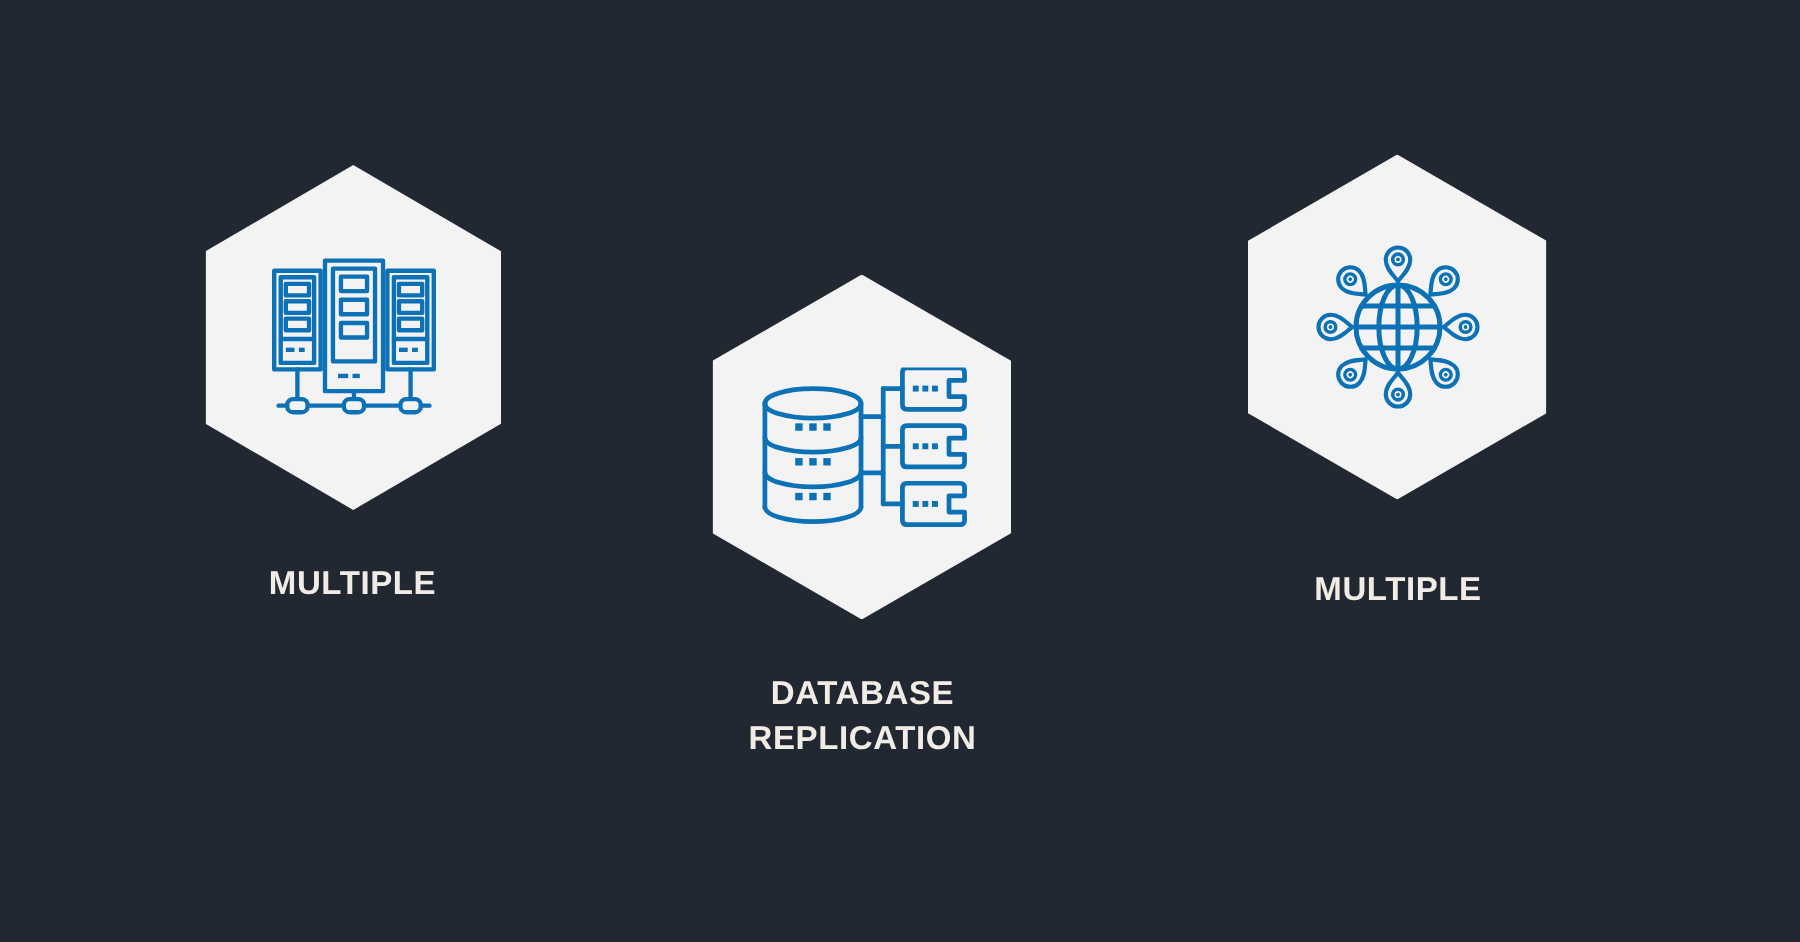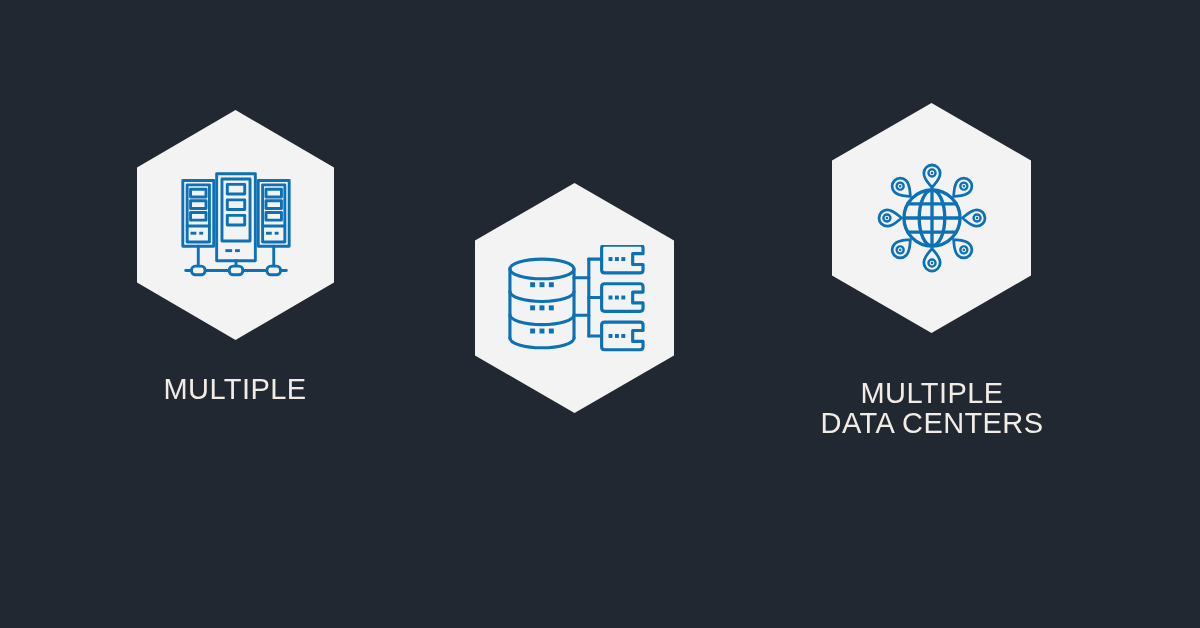--- a/index.html
+++ b/index.html
@@ -23,21 +23,21 @@
     display:flex;align-items:center;justify-content:center;
   }
   .hex-1{left:137px;top:110px;width:197px;height:230px;}
   .hex-2{left:475px;top:183px;width:199px;height:230px;}
   .hex-3{left:832px;top:103px;width:199px;height:230px;}
   .icon{color:var(--accent);display:block;}
   .card-label{
     position:absolute;width:300px;
     text-align:center;
     color:var(--label);
-    font-weight:400;font-size:29px;line-height:30px;letter-spacing:.4px;
+    font-weight:700;font-size:22px;line-height:30px;letter-spacing:.4px;
     text-transform:uppercase;
   }
   .label-1{left:85px;top:374px;}
   .label-2{left:425px;top:447px;}
   .label-3{left:782px;top:378px;}
 </style>
 </head>
 <body>
 
 <div class="canvas">
@@ -128,20 +128,24 @@
           <rect x="105" y="51" width="4" height="4"></rect>
             <rect x="111.5" y="51" width="4" height="4"></rect>
             <rect x="118" y="51" width="4" height="4"></rect>
           <rect x="105" y="90" width="4" height="4"></rect>
             <rect x="111.5" y="90" width="4" height="4"></rect>
             <rect x="118" y="90" width="4" height="4"></rect>
         </g>
       </g>
     </svg>
   </div>
+  <div class="card-label label-2">
+    <div>DATABASE</div>
+    <div>REPLICATION</div>
+  </div>
 
   <div class="hexagon hex-3">
     <svg class="icon" width="118" height="118" viewBox="0 0 120 120" fill="none" stroke="currentColor" stroke-width="3.4" stroke-linecap="round" stroke-linejoin="round">
       <g>
         <circle cx="60" cy="60" r="28.5"></circle>
         <ellipse cx="60" cy="60" rx="13" ry="28.5"></ellipse>
         <line x1="60" y1="31.5" x2="60" y2="88.5"></line>
         <line x1="31.5" y1="60" x2="88.5" y2="60"></line>
         <line x1="35.3" y1="45.7" x2="84.7" y2="45.7"></line>
         <line x1="35.3" y1="74.3" x2="84.7" y2="74.3"></line>
@@ -185,16 +189,15 @@
         <g transform="rotate(315,60,60) translate(60,15)">
           <path d="M0,14 C2.8,10.2 8.3,5.6 8.3,-0.6 A8.3,8.3 0 1 0 -8.3,-0.6 C-8.3,5.6 -2.8,10.2 0,14 Z"></path>
           <circle cx="0" cy="-0.8" r="3.6" stroke-width="2.4"></circle>
           <circle cx="0" cy="-0.8" r="1.3" fill="currentColor" stroke="none"></circle>
         </g>
       </g>
     </svg>
   </div>
   <div class="card-label label-3">
     <div>MULTIPLE</div>
-    <div>DATA CENTERS</div>
   </div>
 
 </div>
 
 </body></html>

